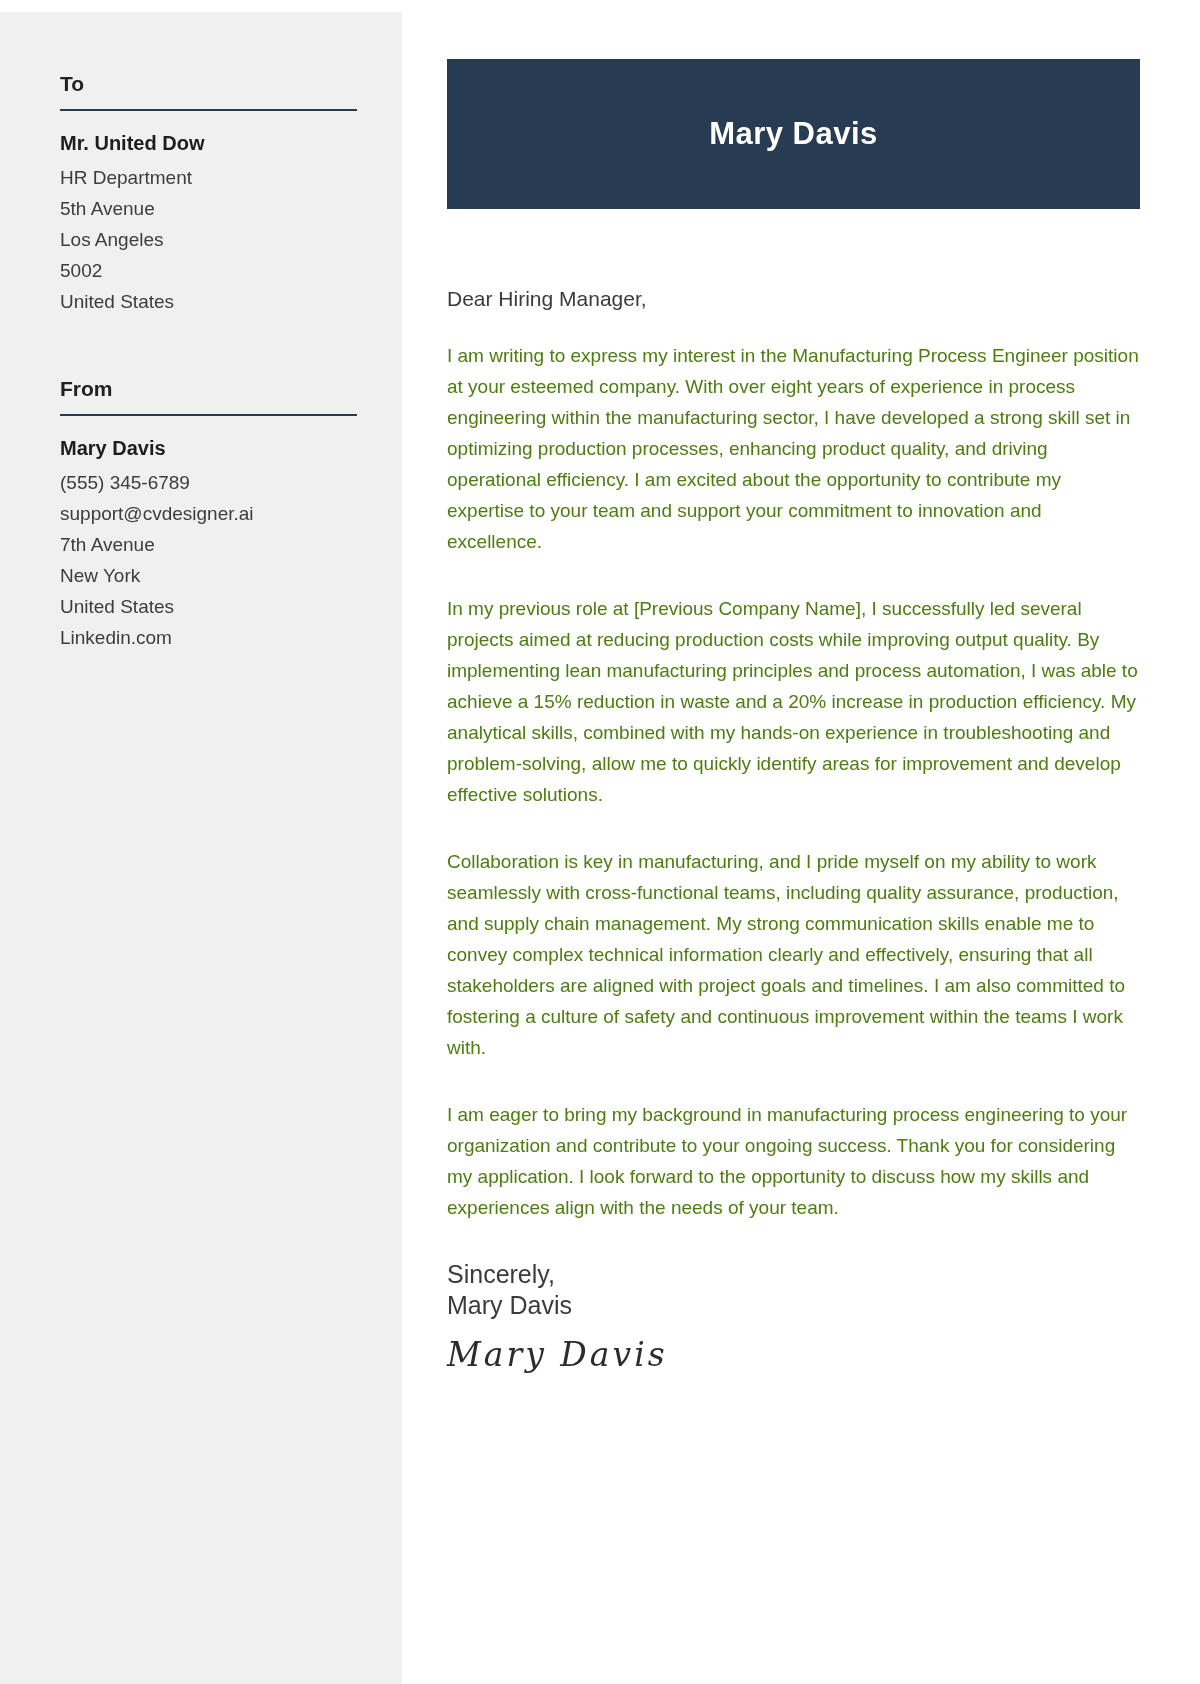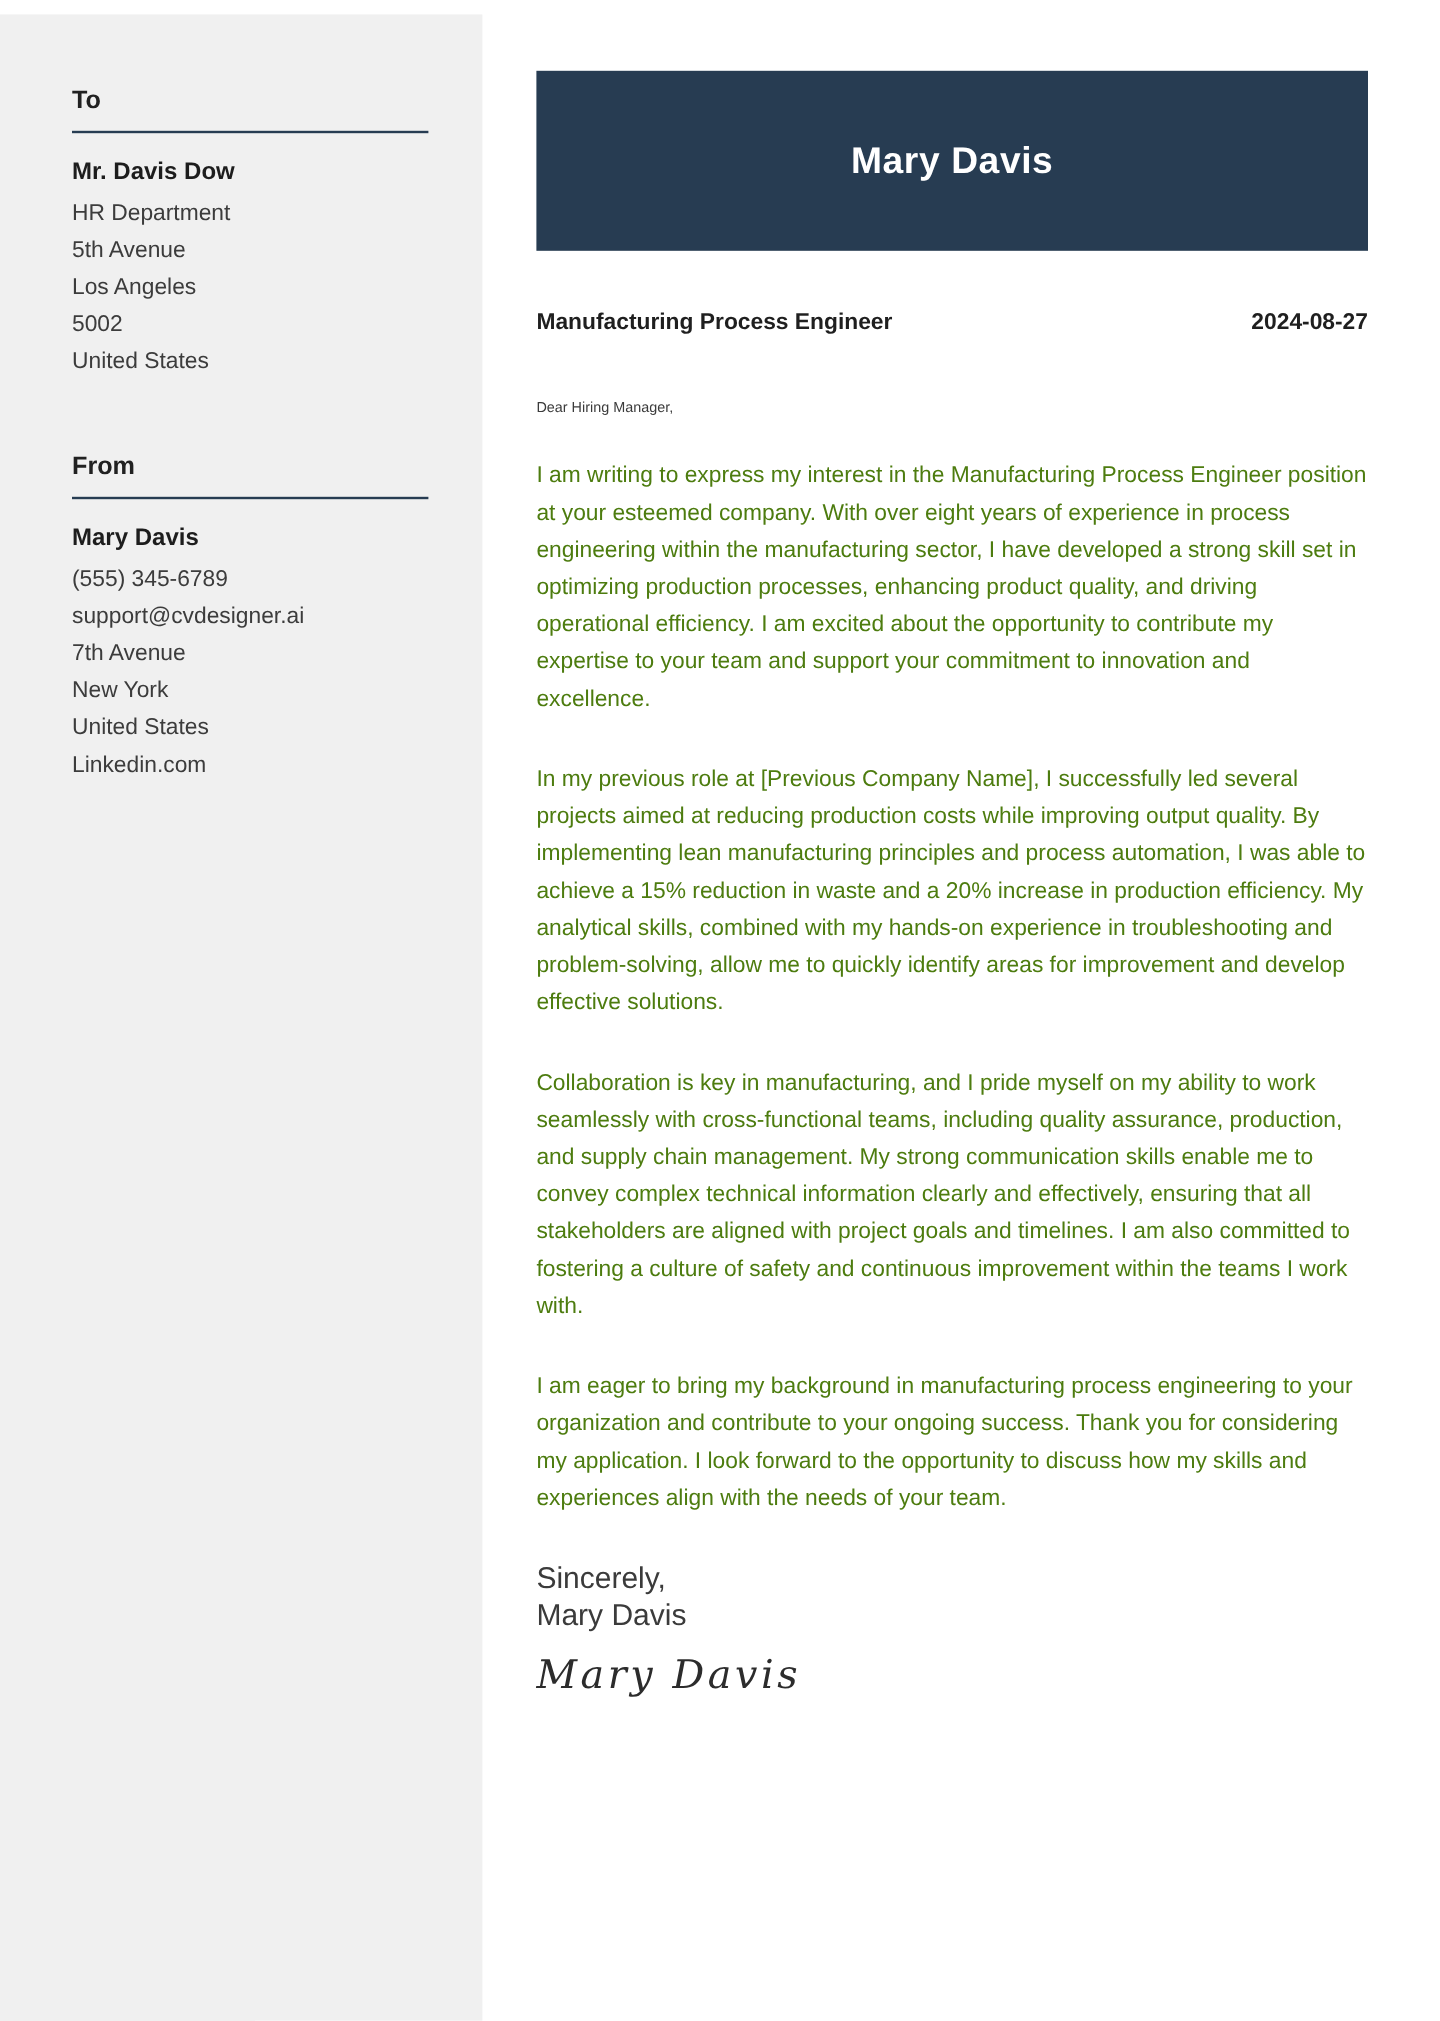--- a/index.html
+++ b/index.html
@@ -52,22 +52,22 @@
     color: #ffffff; font-size: 31px; font-weight: 700; letter-spacing: 0.5px;
   }
   .title-row {
     margin-top: 48px;
     display: flex; justify-content: space-between; align-items: baseline;
   }
   .job-title, .letter-date {
     font-size: 19px; font-weight: 700; color: #1f1f1f; line-height: 23px;
   }
   .salutation {
-    margin-top: 44px;
-    font-size: 12px; line-height: 31px; color: #3b3b3b;
+    margin-top: 74px;
+    font-size: 21px; line-height: 31px; color: #3b3b3b;
     margin-bottom: 26px;
   }
   .body-para {
     font-size: 19px; line-height: 31px; color: #4d7c0f;
     margin-bottom: 36px;
   }
   .closing-block {
     font-size: 25px; line-height: 31px; color: #3b3b3b;
   }
   .signature {
@@ -80,21 +80,21 @@
 </head>
 <body>
 
 <div class="page">
 
   <aside class="sidebar">
 
     <section class="to-section">
       <div class="section-heading">To</div>
       <div class="heading-rule"></div>
-      <div class="contact-name">Mr. Davis Dow</div>
+      <div class="contact-name">Mr. United Dow</div>
       <div class="contact-line">HR Department</div>
       <div class="contact-line">5th Avenue</div>
       <div class="contact-line">Los Angeles</div>
       <div class="contact-line">5002</div>
       <div class="contact-line">United States</div>
     </section>
 
     <section class="from-section">
       <div class="section-heading">From</div>
       <div class="heading-rule"></div>
@@ -108,24 +108,20 @@
     </section>
 
   </aside>
 
   <main class="main">
 
     <header class="banner">
       <h1>Mary Davis</h1>
     </header>
 
-    <div class="title-row">
-      <div class="job-title">Manufacturing Process Engineer</div>
-      <div class="letter-date">2024-08-27</div>
-    </div>
 
     <p class="salutation">Dear Hiring Manager,</p>
 
     <p class="body-para">I am writing to express my interest in the Manufacturing Process Engineer position at your esteemed company. With over eight years of experience in process engineering within the manufacturing sector, I have developed a strong skill set in optimizing production processes, enhancing product quality, and driving operational efficiency. I am excited about the opportunity to contribute my expertise to your team and support your commitment to innovation and excellence.</p>
     <p class="body-para">In my previous role at [Previous Company Name], I successfully led several projects aimed at reducing production costs while improving output quality. By implementing lean manufacturing principles and process automation, I was able to achieve a 15% reduction in waste and a 20% increase in production efficiency. My analytical skills, combined with my hands-on experience in troubleshooting and problem-solving, allow me to quickly identify areas for improvement and develop effective solutions.</p>
     <p class="body-para">Collaboration is key in manufacturing, and I pride myself on my ability to work seamlessly with cross-functional teams, including quality assurance, production, and supply chain management. My strong communication skills enable me to convey complex technical information clearly and effectively, ensuring that all stakeholders are aligned with project goals and timelines. I am also committed to fostering a culture of safety and continuous improvement within the teams I work with.</p>
     <p class="body-para">I am eager to bring my background in manufacturing process engineering to your organization and contribute to your ongoing success. Thank you for considering my application. I look forward to the opportunity to discuss how my skills and experiences align with the needs of your team.</p>
 
     <div class="closing-block">
       <div>Sincerely,</div>

